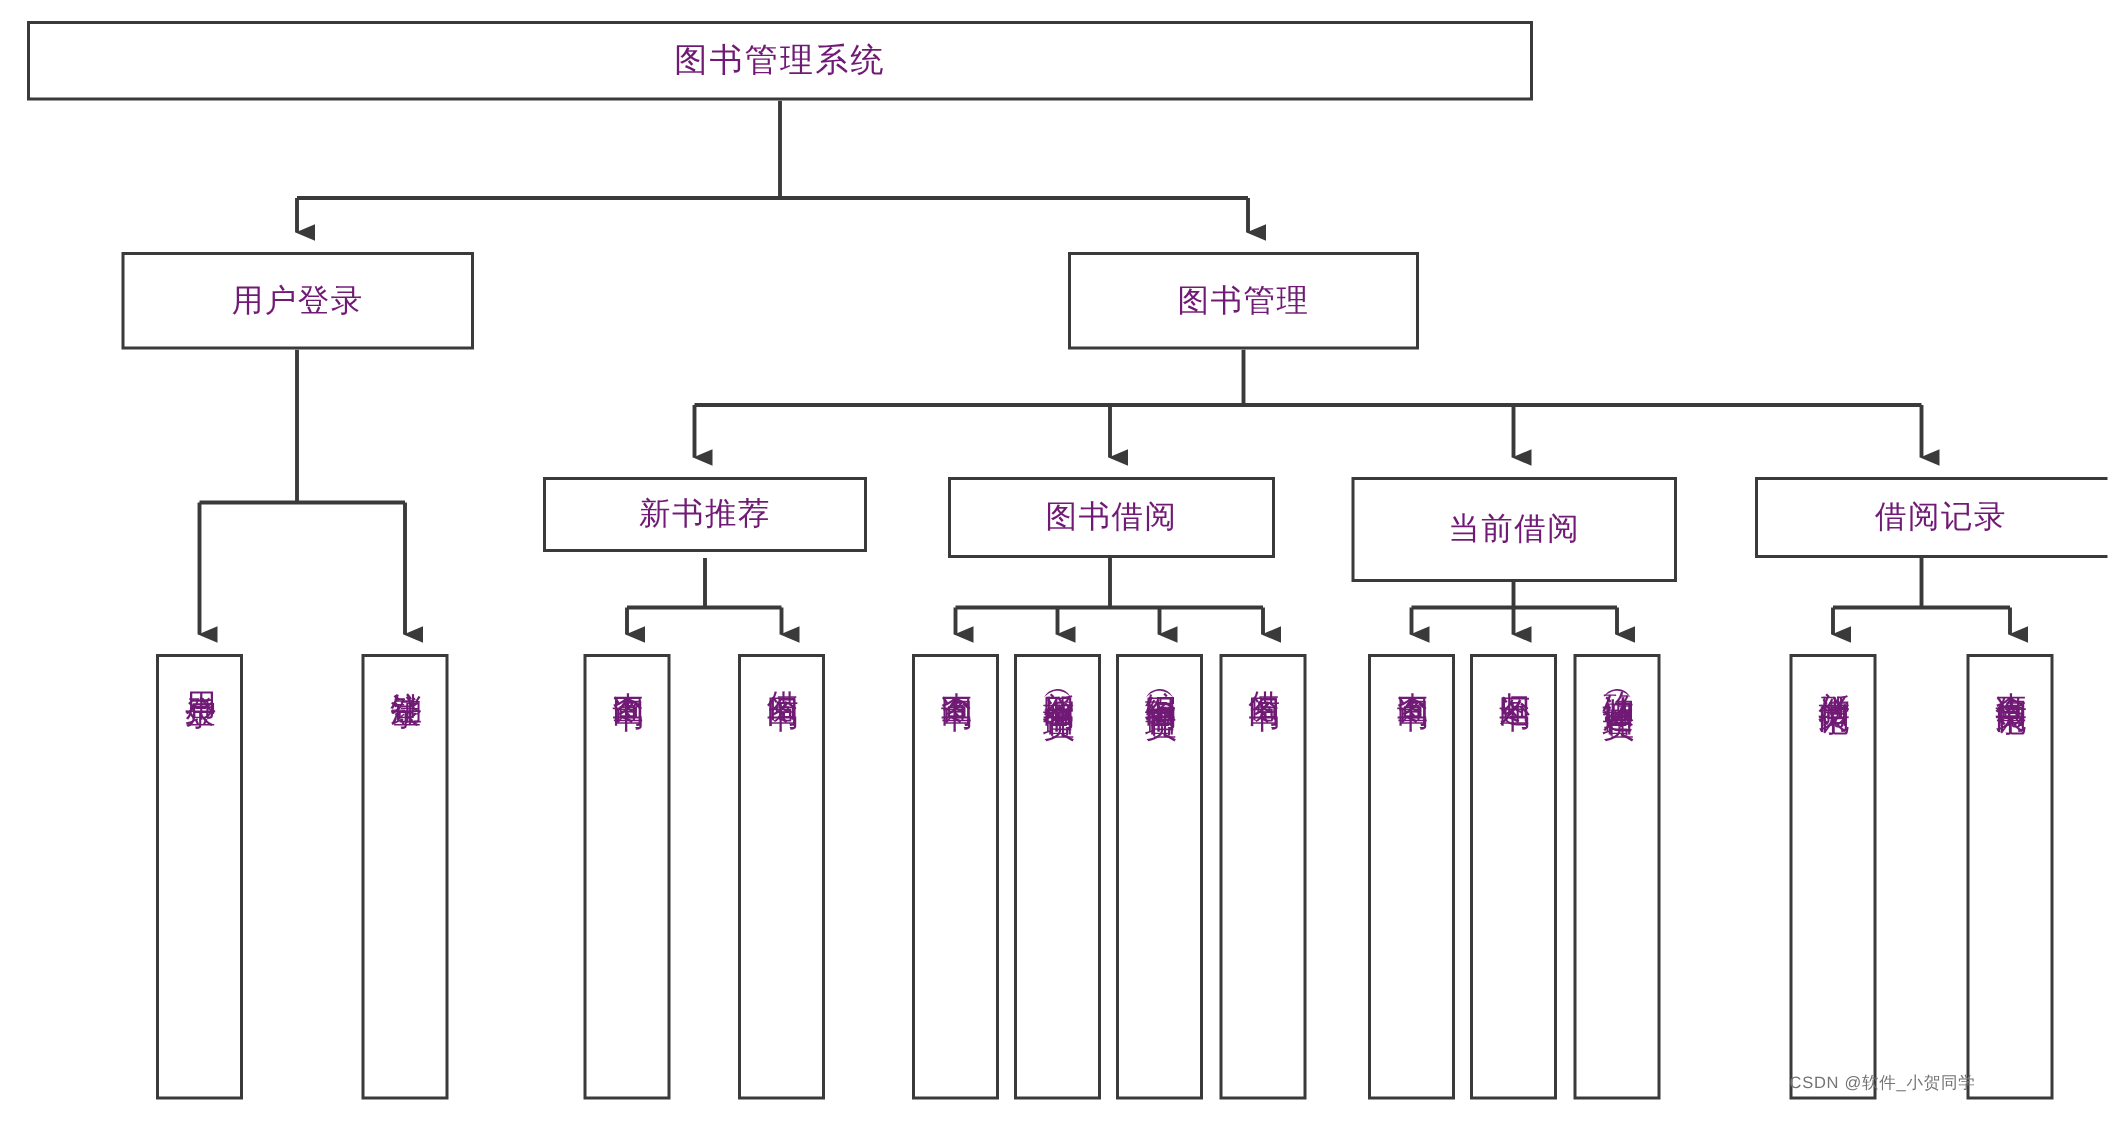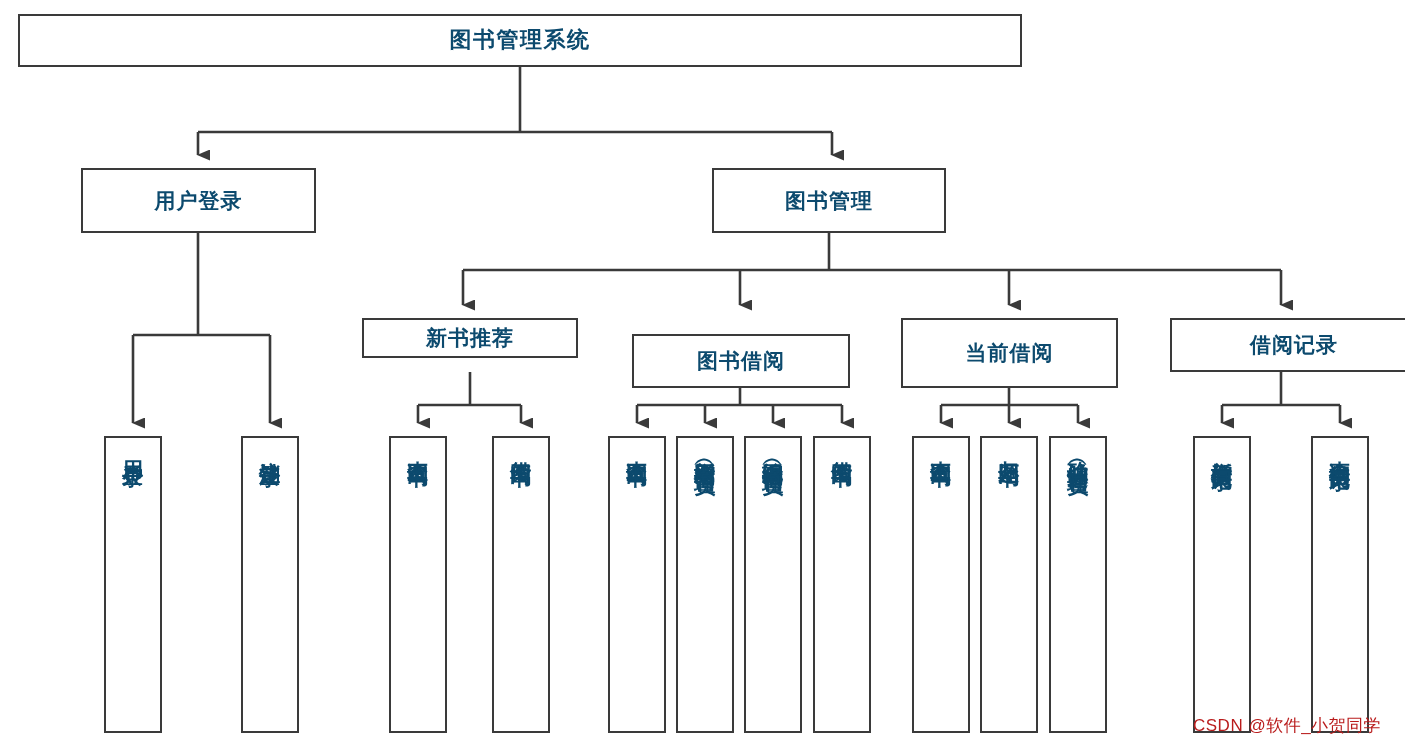--- a/index.html
+++ b/index.html
@@ -4,35 +4,35 @@
 <style>
   html,body{margin:0;padding:0;background:#ffffff;}
   body{width:1405px;height:747px;overflow:hidden;
        font-family:"Liberation Sans","DejaVu Sans",sans-serif;}
   #stage{position:relative;width:1405px;height:747px;background:#fff;}
 
   svg.wires{position:absolute;left:0;top:0;width:1405px;height:747px;pointer-events:none;}
 
   .node{position:absolute;box-sizing:border-box;background:#ffffff;
         border:2px solid #3a3a3a;display:flex;align-items:center;justify-content:center;
-        color:#0c4a6e;font-weight:bold;}
+        color:#701a75;}
   .node .lbl{display:block;text-align:center;white-space:pre;}
 
   
   .h-node .lbl{font-size:21px;line-height:1.1;letter-spacing:1px;}
   .root .lbl{font-size:22px;letter-spacing:1.5px;}
 
   
   .v-node{align-items:flex-start;justify-content:center;padding-top:6px;}
   .v-node .lbl{writing-mode:vertical-rl;text-orientation:upright;
                font-size:21px;line-height:1.12;letter-spacing:2px;
                max-height:285px;}
   .v-node.tall .lbl{max-height:288px;}
 
-  .watermark{position:absolute;color:#b91c1c;font-size:17px;letter-spacing:.5px;
+  .watermark{position:absolute;color:#737373;font-size:11px;letter-spacing:.5px;
              white-space:nowrap;}
 </style>
 </head>
 <body>
 
 <div id="stage">
 
   <svg class="wires" viewBox="0 0 1405 747" xmlns="http://www.w3.org/2000/svg">
     <defs>
       <marker id="ah" markerWidth="11" markerHeight="13" refX="5.5" refY="12" orient="auto" markerUnits="userSpaceOnUse">
@@ -88,25 +88,25 @@
   </div>
 
   <div class="node h-node" style="left:81px;top:168px;width:235px;height:65px;">
     <span class="lbl">用户登录</span>
   </div>
 
   <div class="node h-node" style="left:712px;top:168px;width:234px;height:65px;align-items:center;">
     <span class="lbl">图书管理</span>
   </div>
 
-  <div class="node h-node" style="left:362px;top:318px;width:216px;height:40px;">
+  <div class="node h-node" style="left:362px;top:318px;width:216px;height:50px;">
     <span class="lbl">新书推荐</span>
   </div>
 
-  <div class="node h-node" style="left:632px;top:318px;width:218px;height:54px;margin-top:16px;">
+  <div class="node h-node" style="left:632px;top:318px;width:218px;height:54px;">
     <span class="lbl">图书借阅</span>
   </div>
 
   <div class="node h-node" style="left:901px;top:318px;width:217px;height:70px;">
     <span class="lbl">当前借阅</span>
   </div>
 
   <div class="node h-node" style="left:1170px;top:318px;width:248px;height:54px;">
     <span class="lbl">借阅记录</span>
   </div>

